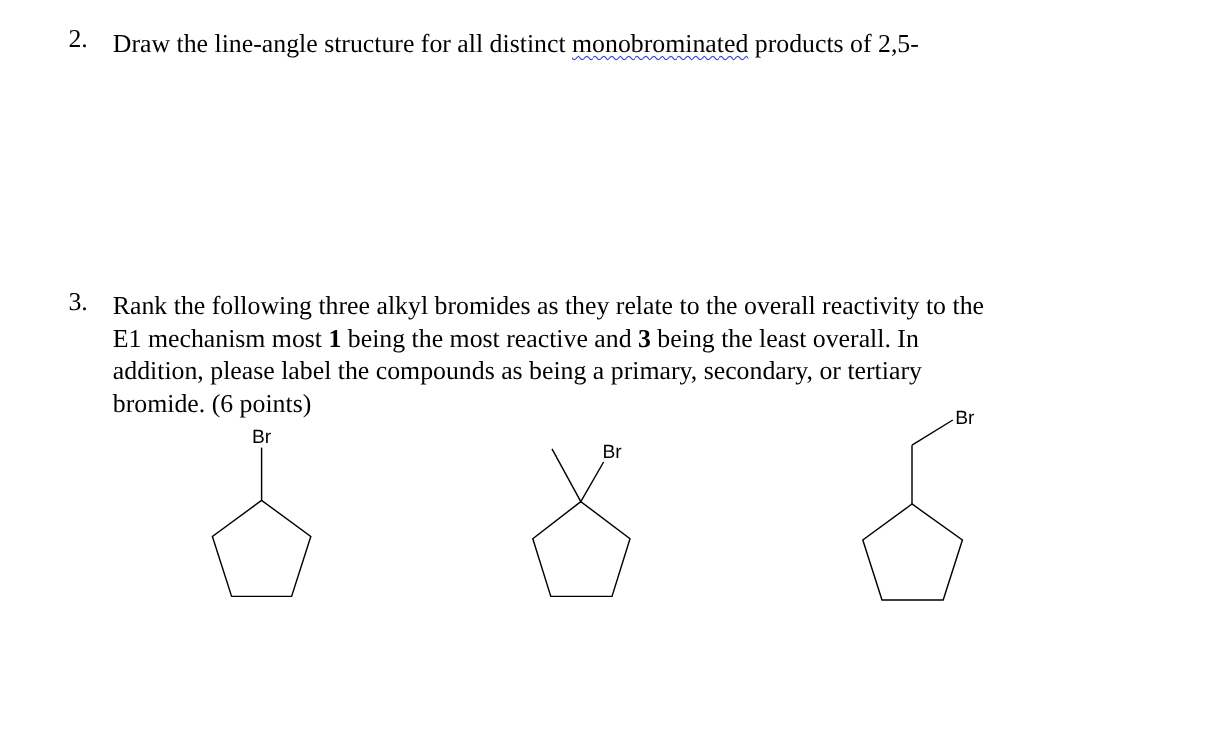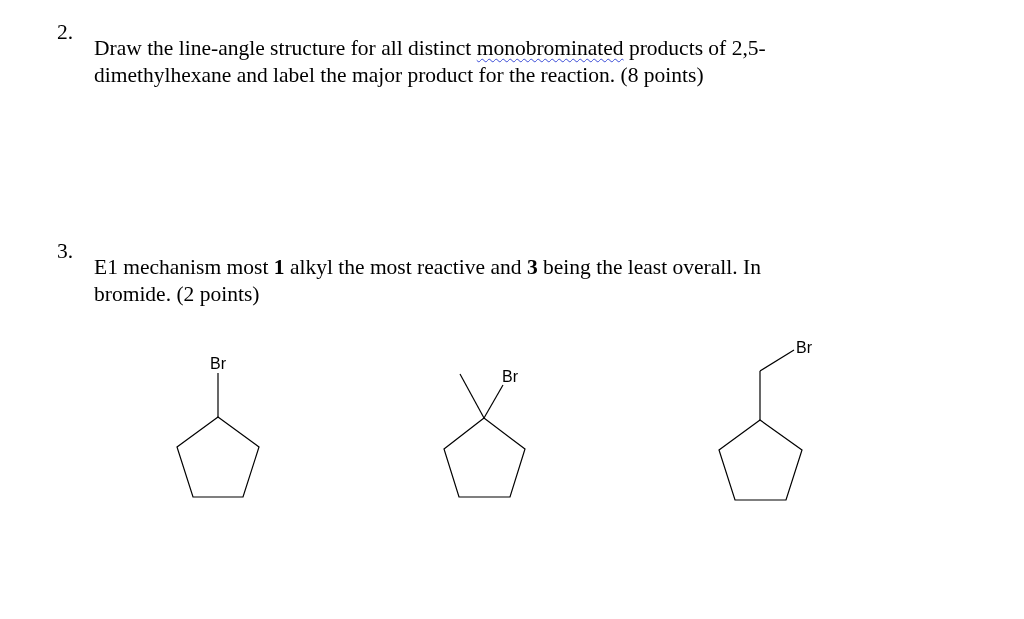--- a/index.html
+++ b/index.html
@@ -1,41 +1,42 @@
 <!DOCTYPE html>
 <html><head>
   <meta charset="utf-8">
   <style>
     html, body { margin: 0; padding: 0; background: #ffffff; }
     body { width: 1024px; height: 619px; position: relative; overflow: hidden;
            font-family: "Liberation Serif", "DejaVu Serif", serif; color: #000; }
     .q { position: absolute; font-size: 21.5px; line-height: 27px; }
     .q .num { position: absolute; left: 0; top: 0; }
-    .q .body { position: absolute; left: 37px; top: 16px; white-space: nowrap; }
+    .q .body { position: absolute; left: 37px; top: 4px; white-space: nowrap; }
     .squiggle { text-decoration: underline wavy #3a4bd6; text-decoration-thickness: 1px; text-underline-offset: 3px; }
     b { font-weight: bold; }
     svg { position: absolute; left: 0; top: 0; }
     .lbl { font-family: "Liberation Sans", "DejaVu Sans", sans-serif; font-size: 16px; }
   </style>
 </head>
 <body>
 
 <div class="q" style="left:57px; top:19px;">
   <span class="num">2.</span>
   <div class="body">
     <div><span>Draw the line-angle structure for all distinct </span><span class="squiggle">monobrominated</span><span> products of 2,5-</span></div>
-    <div>dimethylhexane and label the major product for the reaction.  (8 points)</div>
   </div>
 </div>
 
 <div class="q" style="left:57px; top:238px;">
   <span class="num">3.</span>
   <div class="body">
-    <div><span>E1 mechanism most </span><b>1</b><span> alkyl the most reactive and </span><b>3</b><span> being the least overall.  In</span></div>
-    <div>bromide.  (2 points)</div>
+    <div>Rank the following three alkyl bromides as they relate to the overall reactivity to the</div>
+    <div><span>E1 mechanism most </span><b>1</b><span> being the most reactive and </span><b>3</b><span> being the least overall.  In</span></div>
+    <div>addition, please label the compounds as being a primary, secondary, or tertiary</div>
+    <div>bromide.  (6 points)</div>
   </div>
 </div>
 
 <svg width="1024" height="619" viewBox="0 0 1024 619">
   <g stroke="#000" stroke-width="1.2" fill="none">
     <line x1="218" y1="373" x2="218" y2="417"></line>
     <polygon points="218,417 177,447 193,497 243,497 259,447"></polygon>
   </g>
   <text class="lbl" x="210" y="369">Br</text>
 

